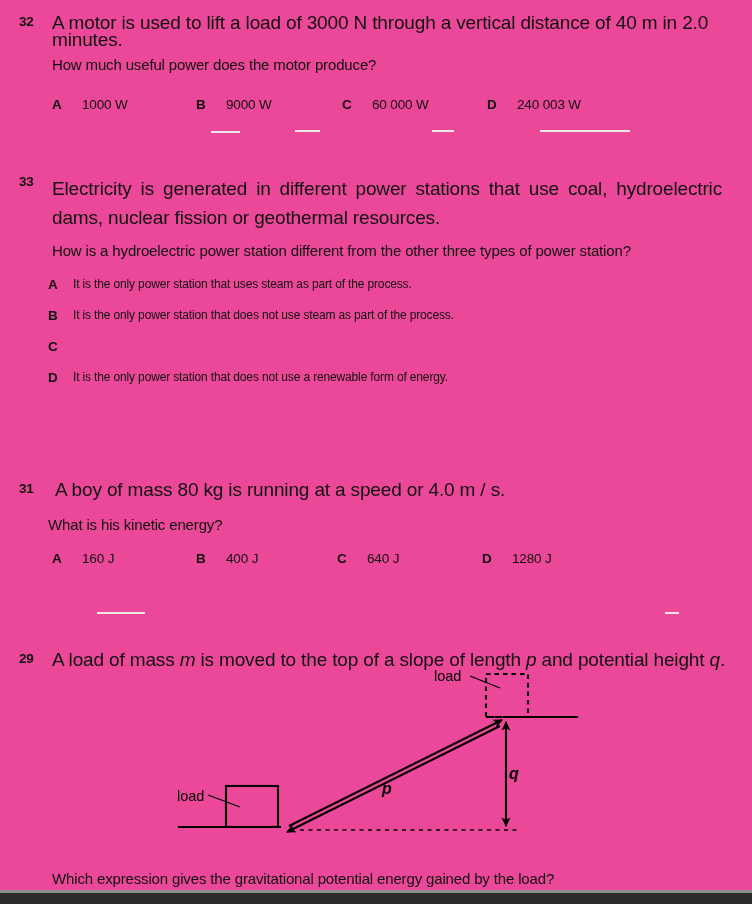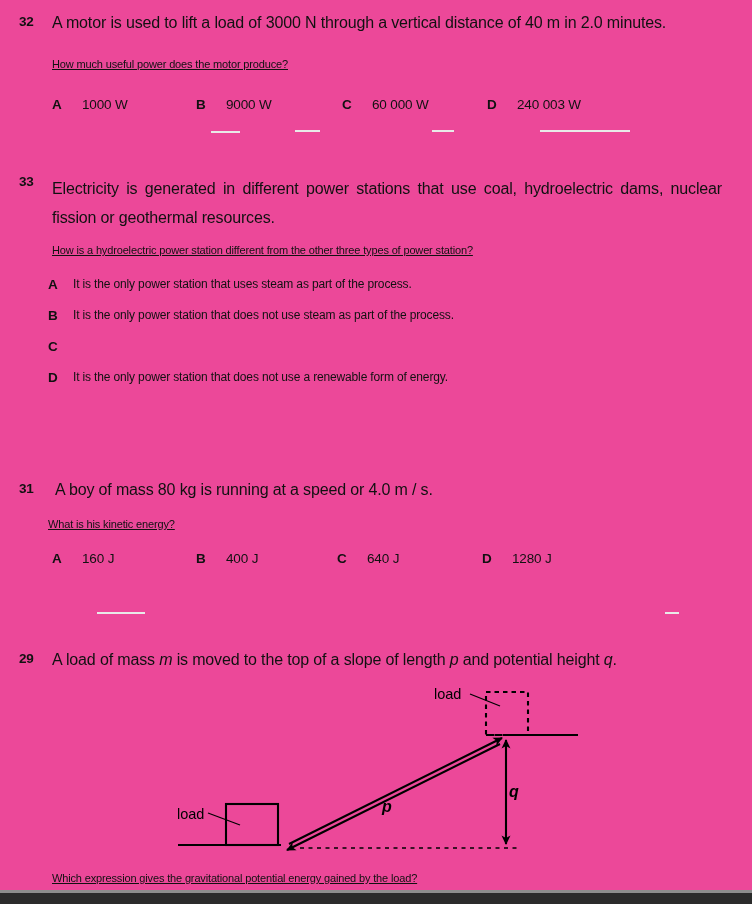--- a/index.html
+++ b/index.html
@@ -32,33 +32,32 @@
     width: 30px;
     text-align: left;
     font-weight: bold;
     font-size: 13.5px;
     letter-spacing: -0.2px;
   }
   .qstem {
     position: absolute;
     left: 52px;
     width: 680px;
-    font-size: 16px;
+    font-size: 19px;
     line-height: 17px;
     letter-spacing: -0.15px;
   }
   .qstem.justify { text-align: justify; width: 670px; }
   .qsub {
     position: absolute;
     left: 52px;
     width: 680px;
-    font-size: 11px;
+    font-size: 15px;
     line-height: 17px;
     letter-spacing: -0.15px;
-    text-decoration: underline;
   }
 
   
   .optrow { position: absolute; left: 0; width: 752px; height: 20px; }
   .opt {
     position: absolute;
     font-size: 13.5px;
     letter-spacing: -0.15px;
     white-space: nowrap;
   }
@@ -92,21 +91,21 @@
   .ghost {
     position: absolute;
     height: 2px;
     background: #e9e9e9;
   }
 
   
   .diagram {
     position: absolute;
     left: 0;
-    top: 672px;
+    top: 654px;
     width: 752px;
     height: 190px;
   }
   .diagram svg { display: block; }
 
   
   .bottombar {
     position: absolute;
     left: 0;
     top: 893px;

